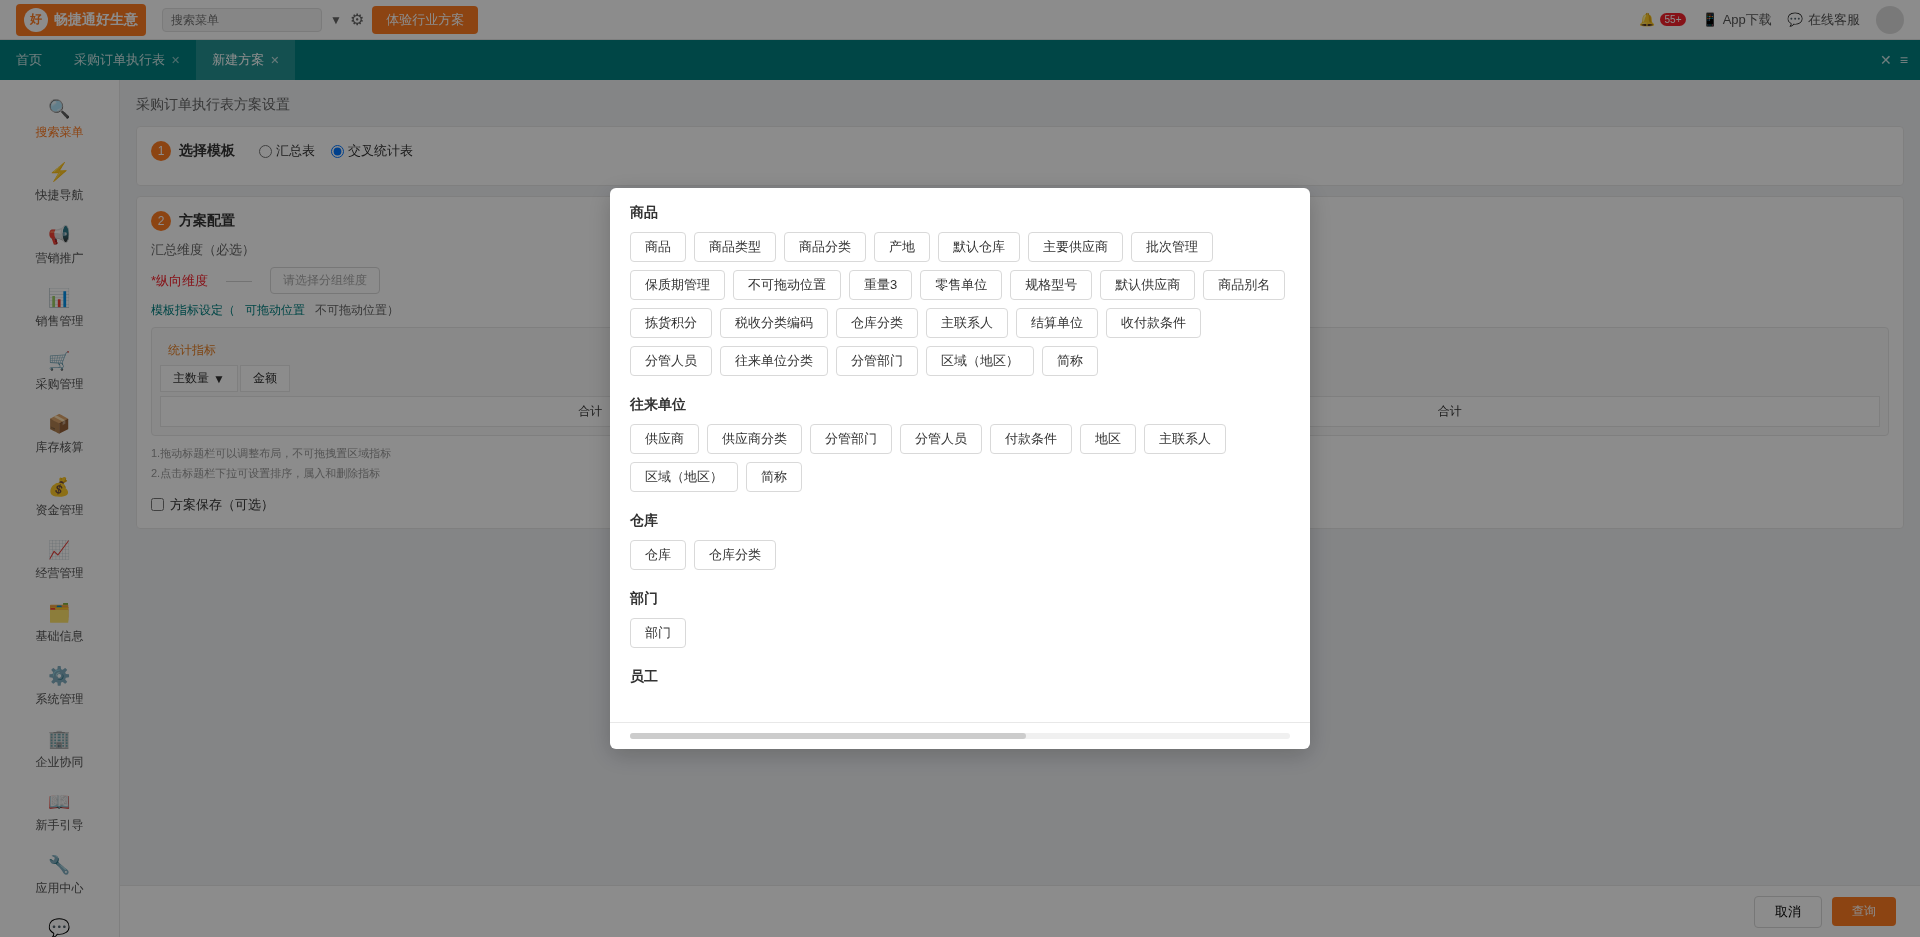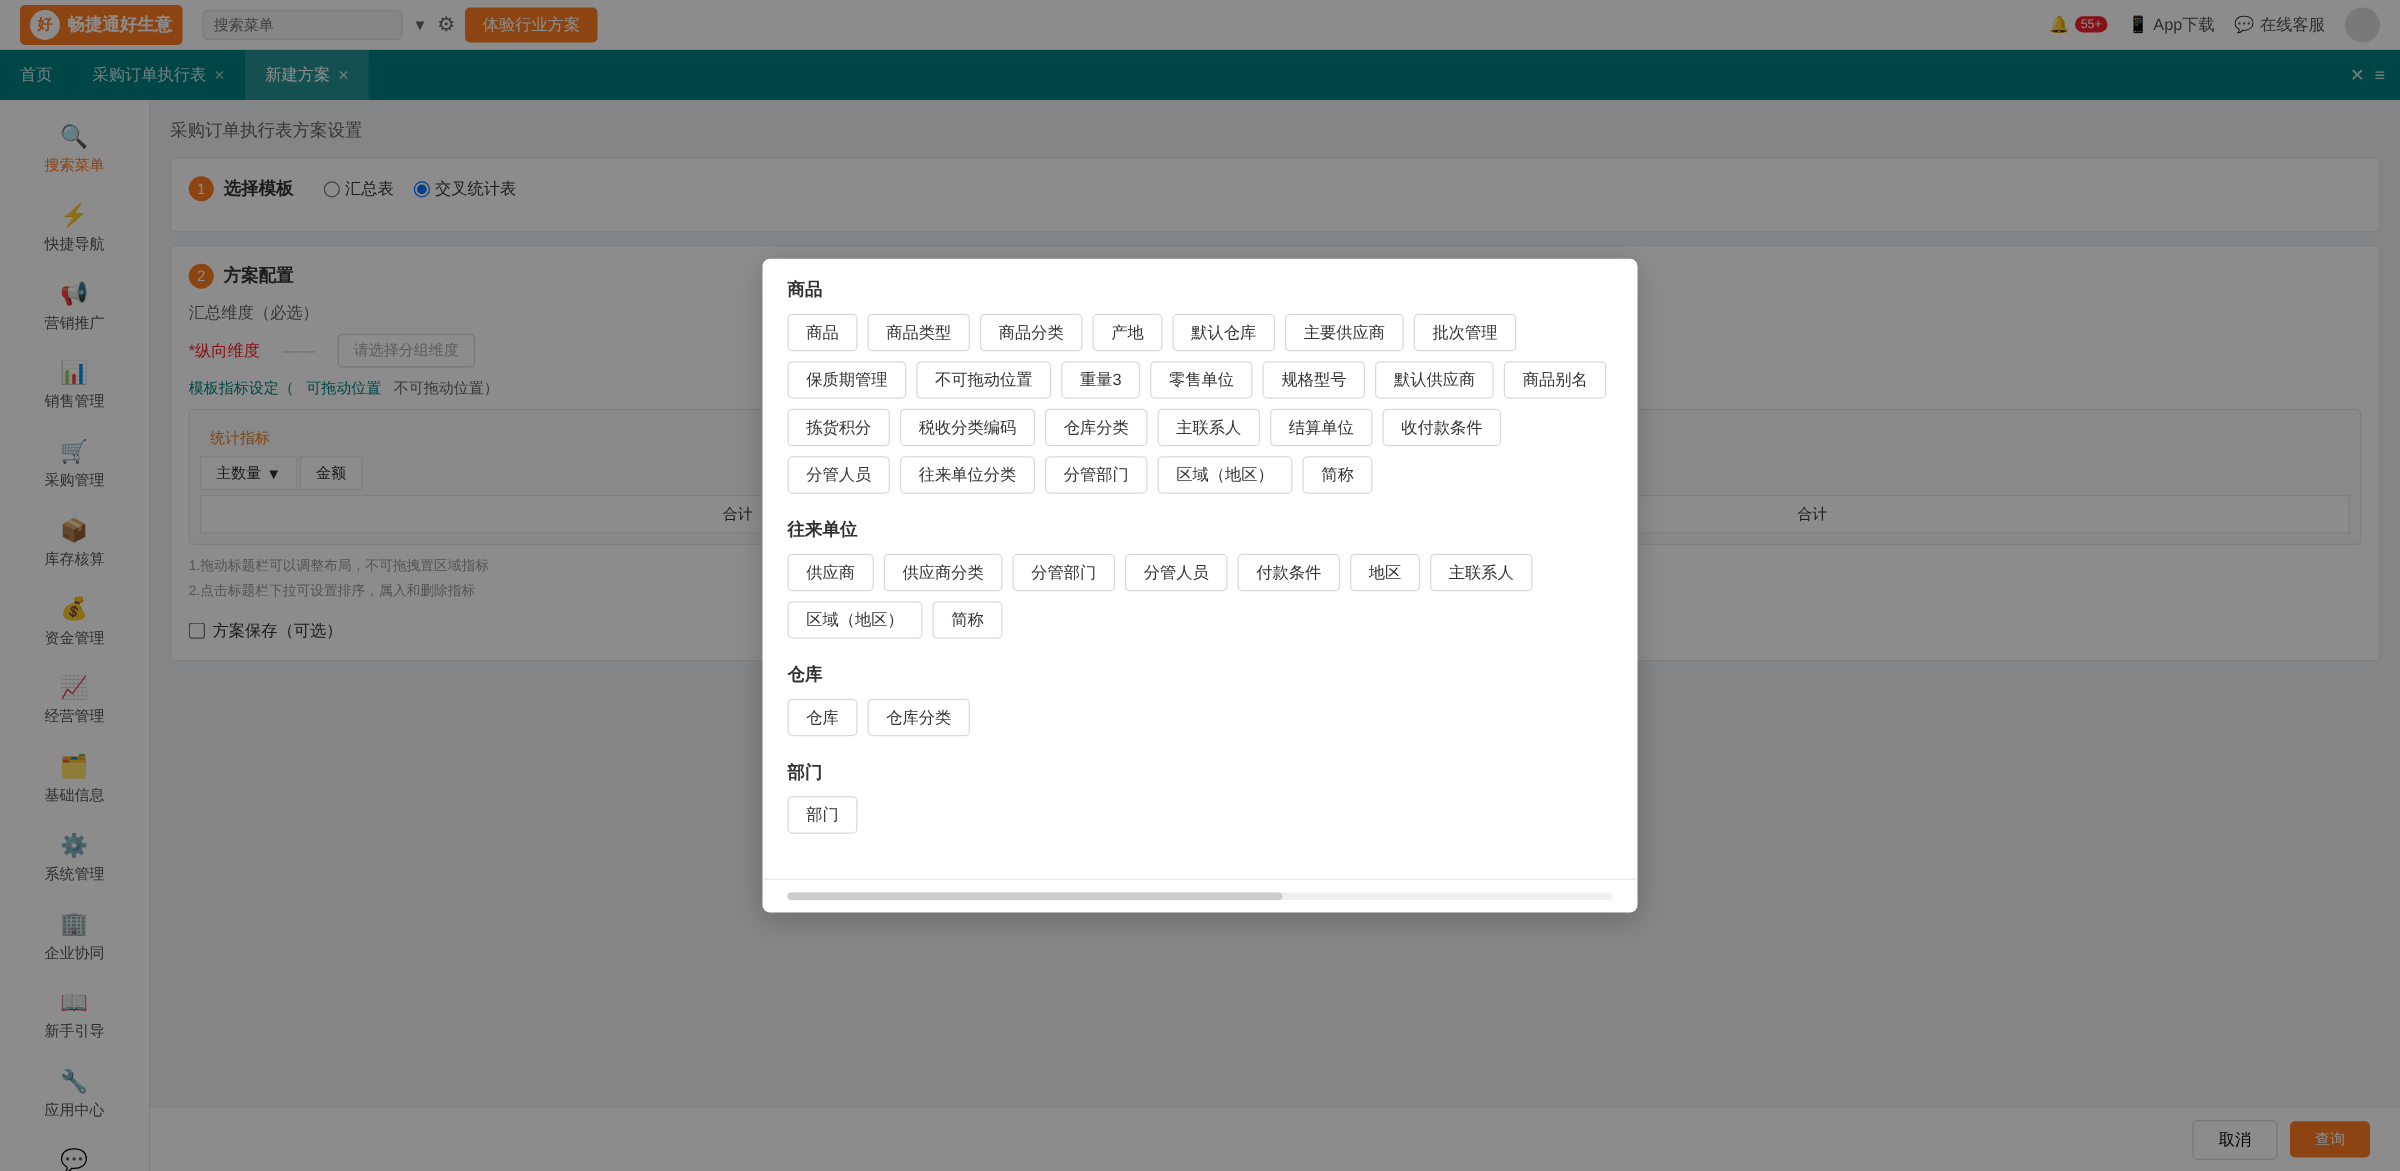--- a/index.html
+++ b/index.html
@@ -571,20 +571,23 @@
             <div class="field-chip">仓库</div>
             <div class="field-chip">仓库分类</div>
           </div>
         </div>
         <div class="field-section">
           <div class="field-section-title">部门</div>
           <div class="field-chips">
             <div class="field-chip">部门</div>
           </div>
         </div>
+        <div class="field-section">
+          <div class="field-section-title">员工</div>
+        </div>
       </div>
     <div class="modal-footer">
       <div class="modal-footer-scroll">
         <div class="modal-footer-scroll-inner"></div>
       </div>
     </div>
   </div>
 </div>
 
 </body></html>

